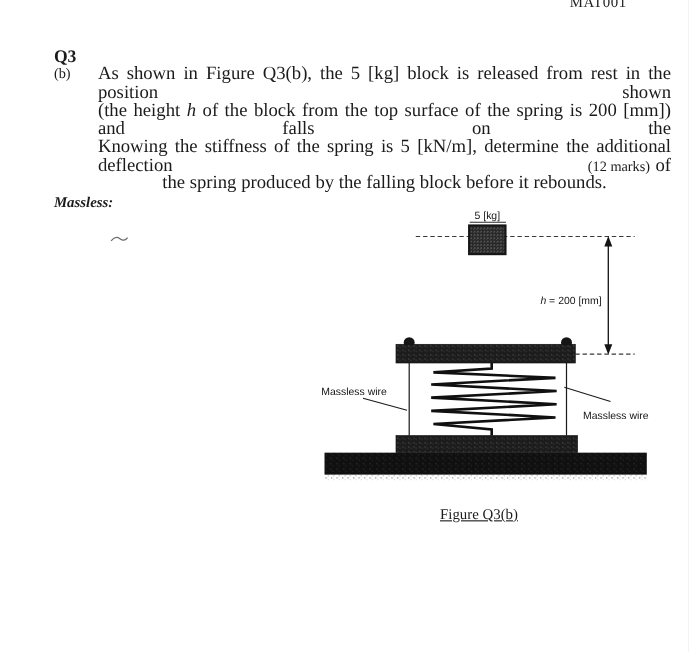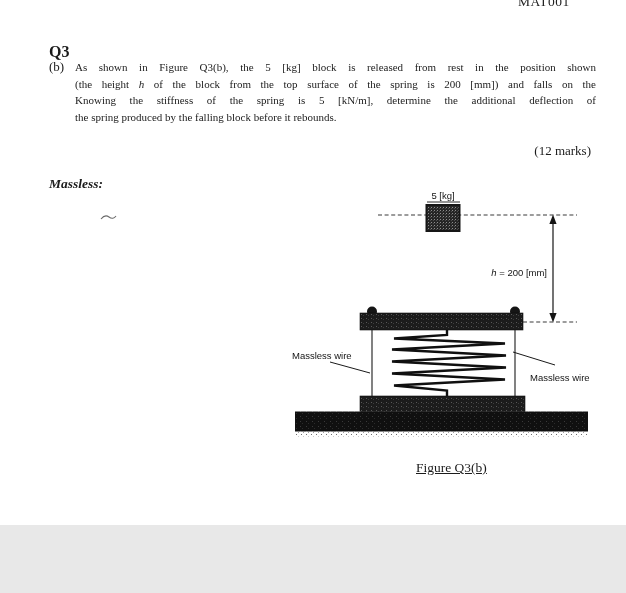--- a/index.html
+++ b/index.html
@@ -1,18 +1,18 @@
 <!DOCTYPE html>
 <html><head>
 <meta charset="utf-8">
 <style>
   html,body { margin:0; padding:0; background:#e8e8e8; }
   #page {
     position:relative;
-    width:626px; height:525px;
+    width:626px; height:593px;
     background:#ffffff;
     overflow:hidden;
     font-family:"Liberation Serif", serif;
     color:#1b1b1b;
   }
   
   .course-code {
     position:absolute; left:518px; top:-6px;
     font-size:13.5px; letter-spacing:0.5px; color:#222;
   }
@@ -20,37 +20,37 @@
     position:absolute; left:49px; top:43px;
     font-size:16px; font-weight:bold;
   }
   .qblock {
     position:absolute; left:49px; top:59px; width:547px;
   }
   .part-label {
     position:absolute; left:0; top:0;
     font-size:13px; line-height:16.5px;
   }
-  .para { margin-left:26px; width:521px; font-size:11px; line-height:16.5px; }
+  .para { margin-left:40px; width:521px; font-size:17px; line-height:16.5px; }
   .para-line { text-align:justify; text-align-last:justify; }
-  .para-line.no-just { text-align:left; text-align-last:auto; }
+  .para-line.no-just { text-align:center; text-align-last:auto; }
   .var-italic { font-style:italic; }
   .marks {
     position:absolute; right:35px; top:143px;
     font-size:13px;
   }
   .solution {
     position:absolute; left:49px; top:176px;
     font-size:13.5px; font-weight:bold; font-style:italic;
   }
   .smudge { position:absolute; left:100px; top:213px; }
   .figure-svg { position:absolute; left:280px; top:185px; }
   .fig-caption {
     position:absolute; left:400px; top:460px;
-    font-size:13.5px; text-decoration:underline;margin-left:16px;
+    font-size:13.5px; text-decoration:underline;
   }
   .sans-label { font-family:"Liberation Sans", sans-serif; }
 </style>
 </head>
 <body>
 
 <div id="page">
 
   <div class="course-code">MAT001</div>
 

